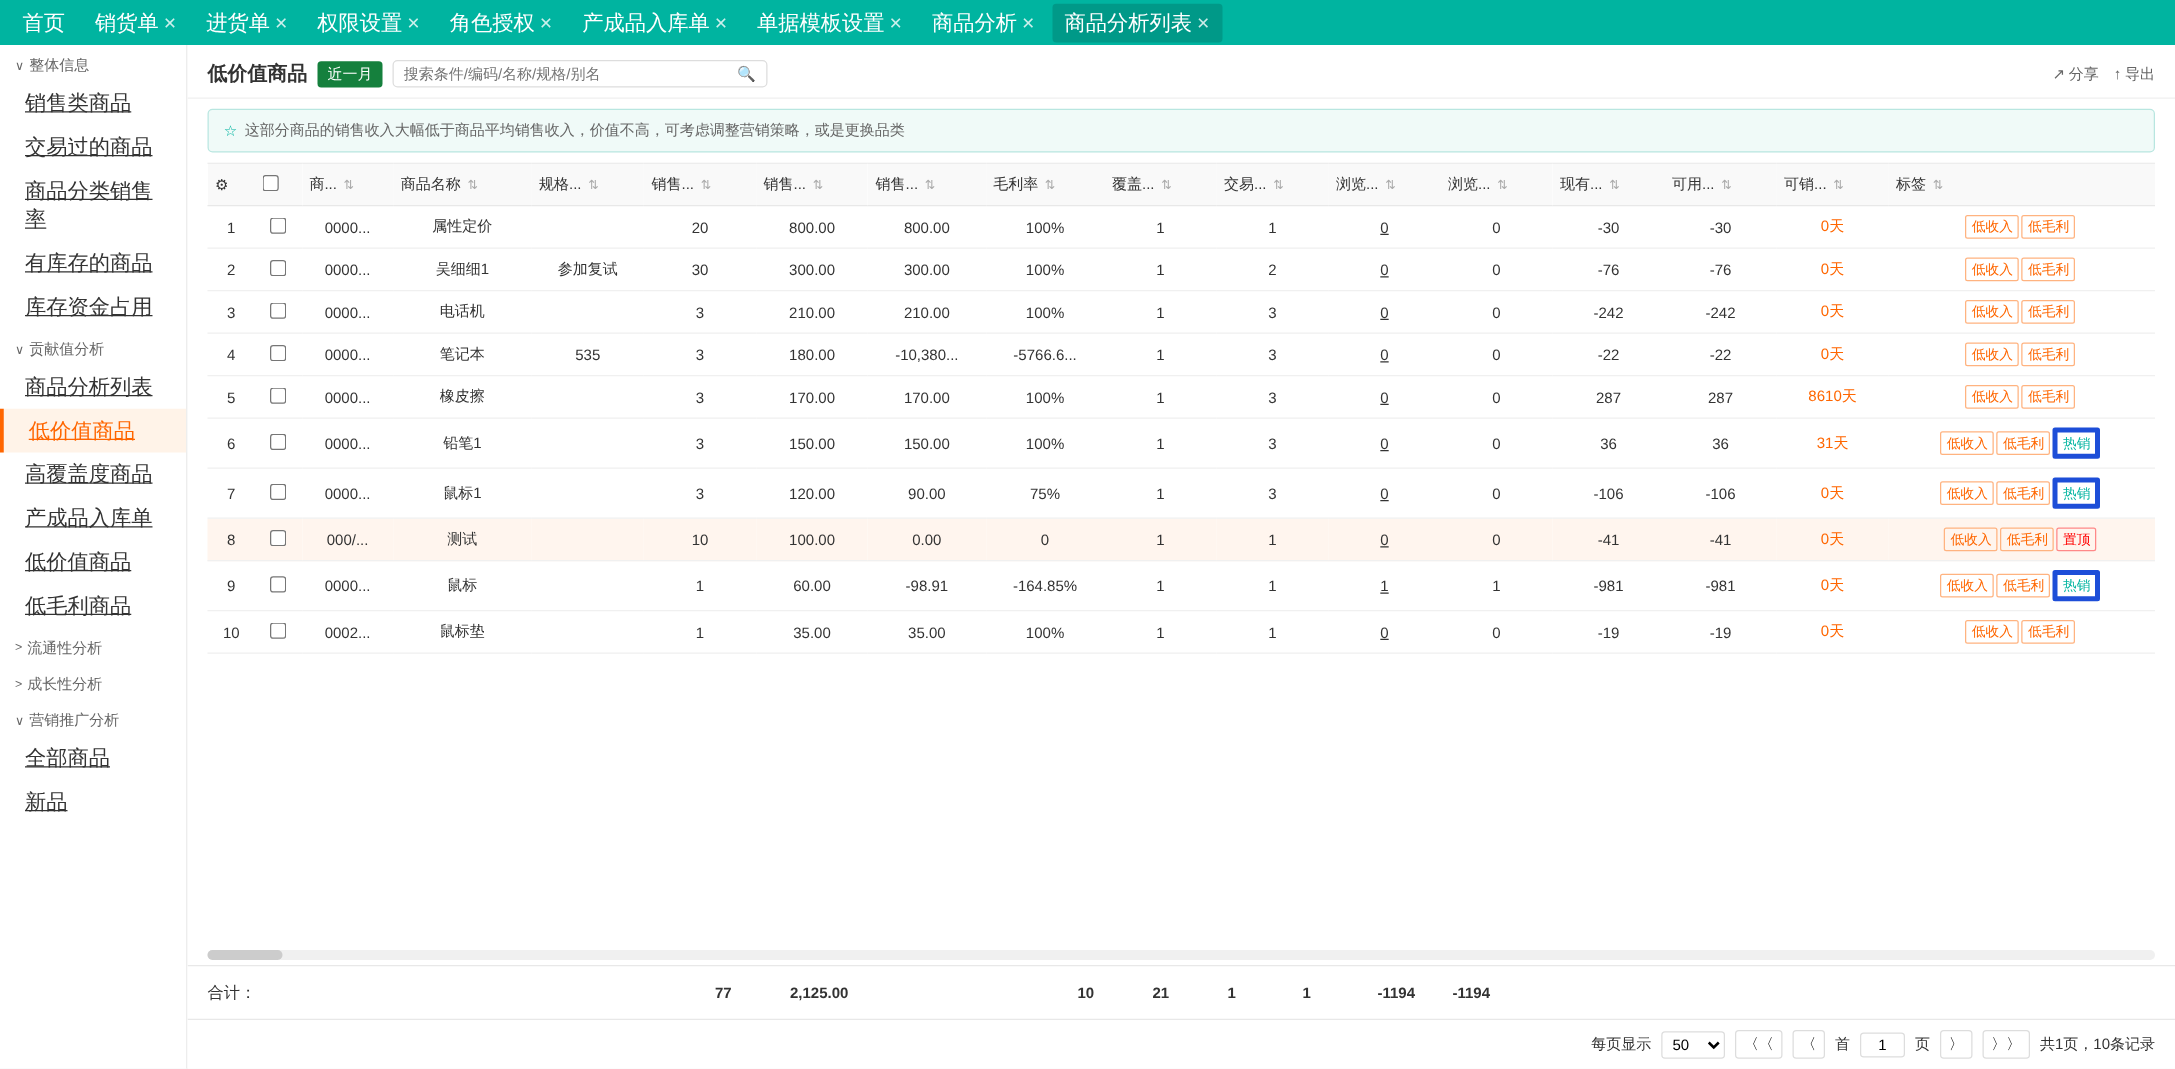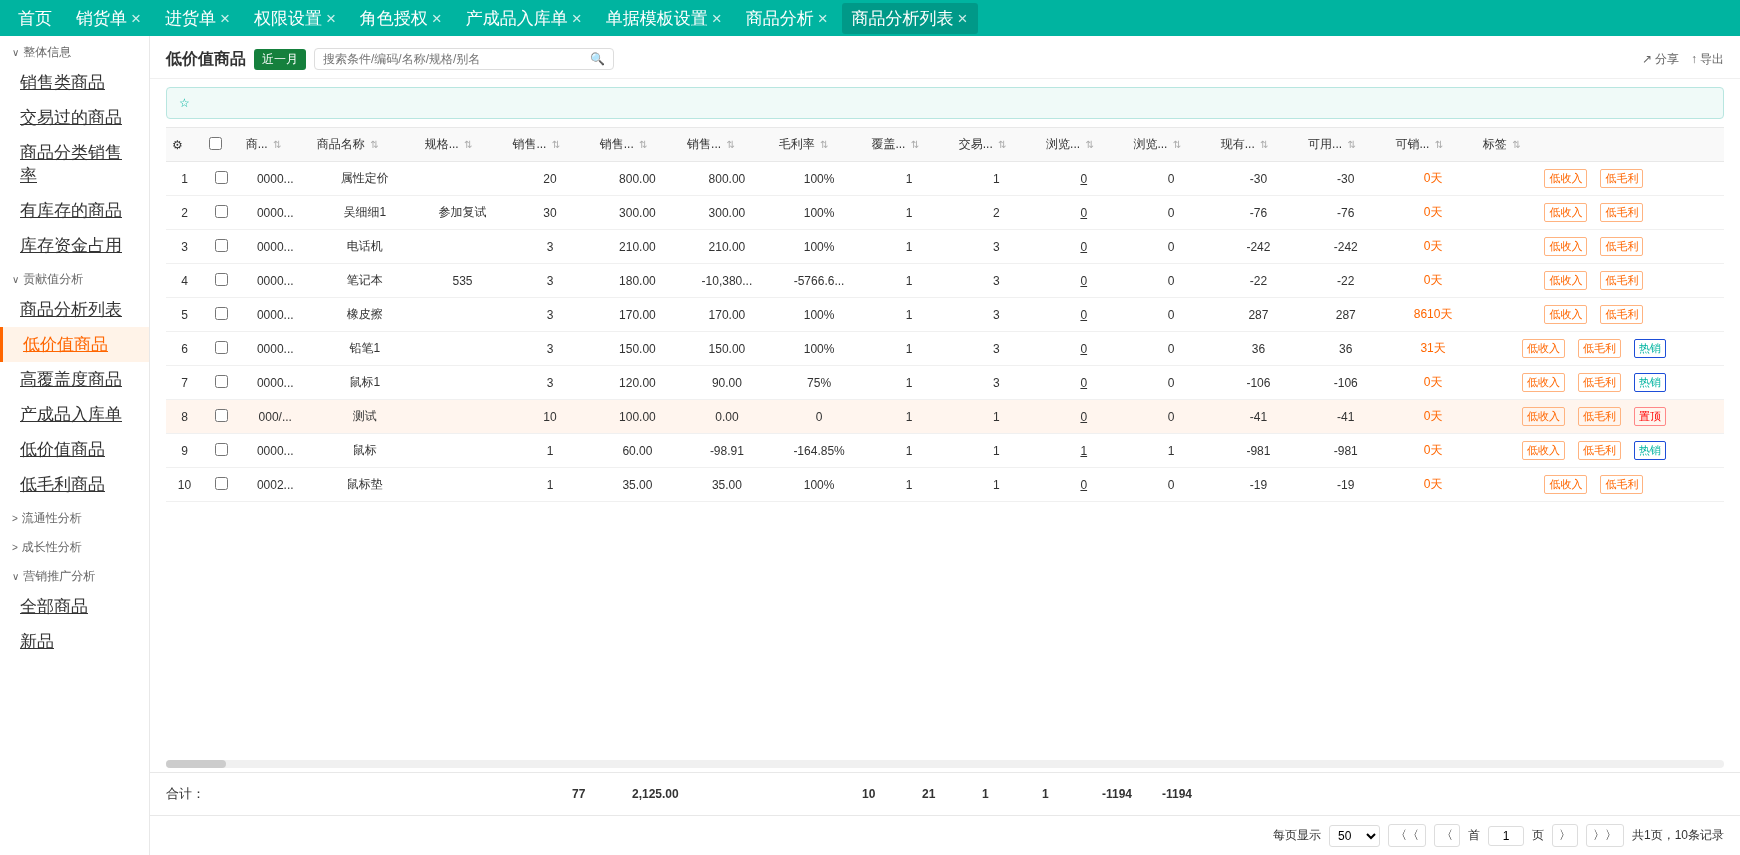--- a/index.html
+++ b/index.html
@@ -163,24 +163,24 @@
     tbody td {
       padding: 7px 6px;
       color: #333;
       white-space: nowrap;
     }
     .tag {
       display: inline-block;
       padding: 1px 4px;
       border-radius: 2px;
       font-size: 11px;
-      margin-right: 13px;
+      margin-right: 2px;
     }
     .tag-orange { color: #ff6600; border: 1px solid #ffb380; }
-    .tag-green { color: #00b4a0; border: 1px solid #1d4ed8; }
+    .tag-green { color: #00b4a0; border: 4px solid #1d4ed8; }
     .tag-red { color: #f00; border: 1px solid #f88; }
     .checkbox-cell { text-align: center; }
     input[type=checkbox] { cursor: pointer; }
 
     
     .table-footer {
       border-top: 1px solid #e8e8e8;
       background: #fff;
       padding: 10px 16px;
       display: flex;
@@ -326,20 +326,21 @@
           </span>
           <span class="header-btn">
             <span>↑</span>
             <span>导出</span>
           </span>
         </div>
       </div>
 
       <div class="notice-bar">
         <span style="color:#00b4a0;">☆</span>
+        <span>这部分商品的销售收入大幅低于商品平均销售收入，价值不高，可考虑调整营销策略，或是更换品类</span>
       </div>
 
       <div class="table-area">
         <table>
           <thead>
             <tr id="thead-row">
             <th><span>⚙</span></th>
                 <th><input type="checkbox" style=""></th>
                 <th>商... <span class="sort-icon">⇅</span></th>
                 <th>商品名称 <span class="sort-icon">⇅</span></th>

